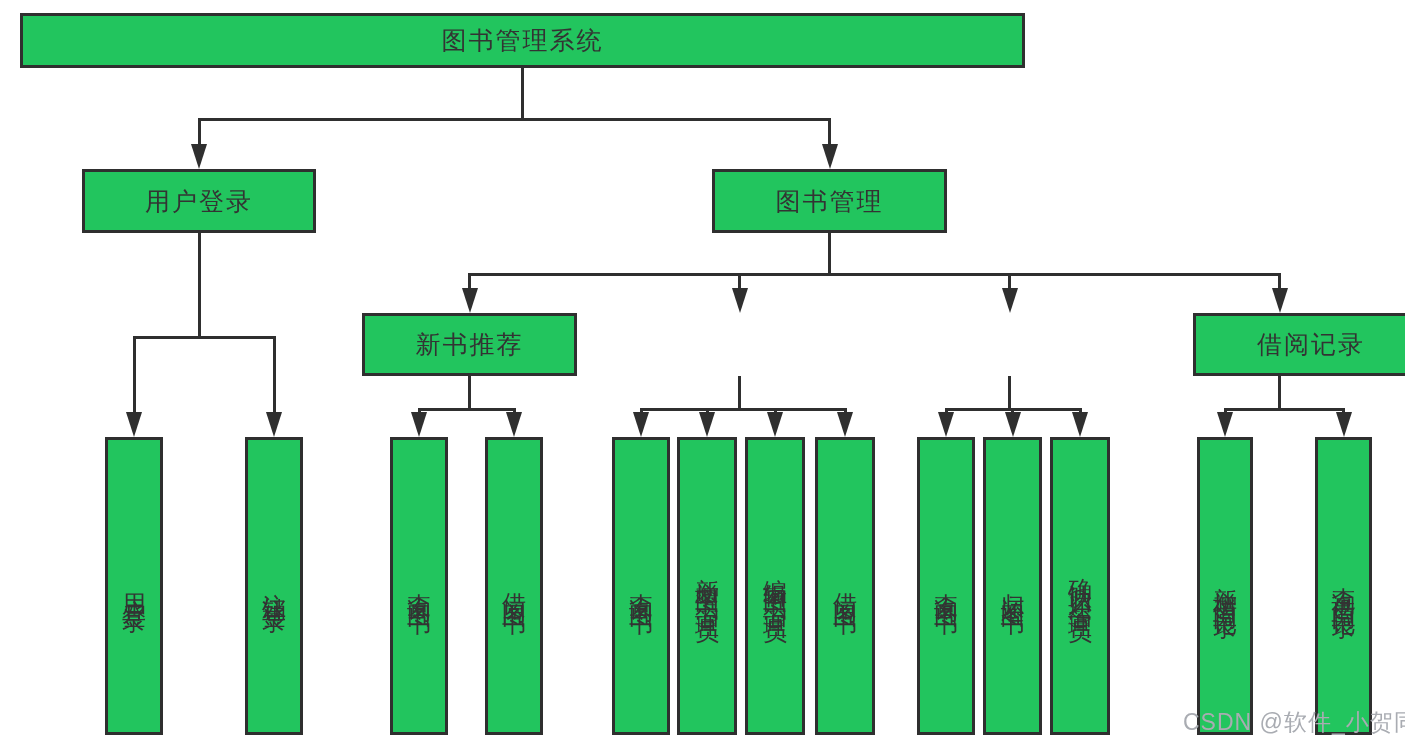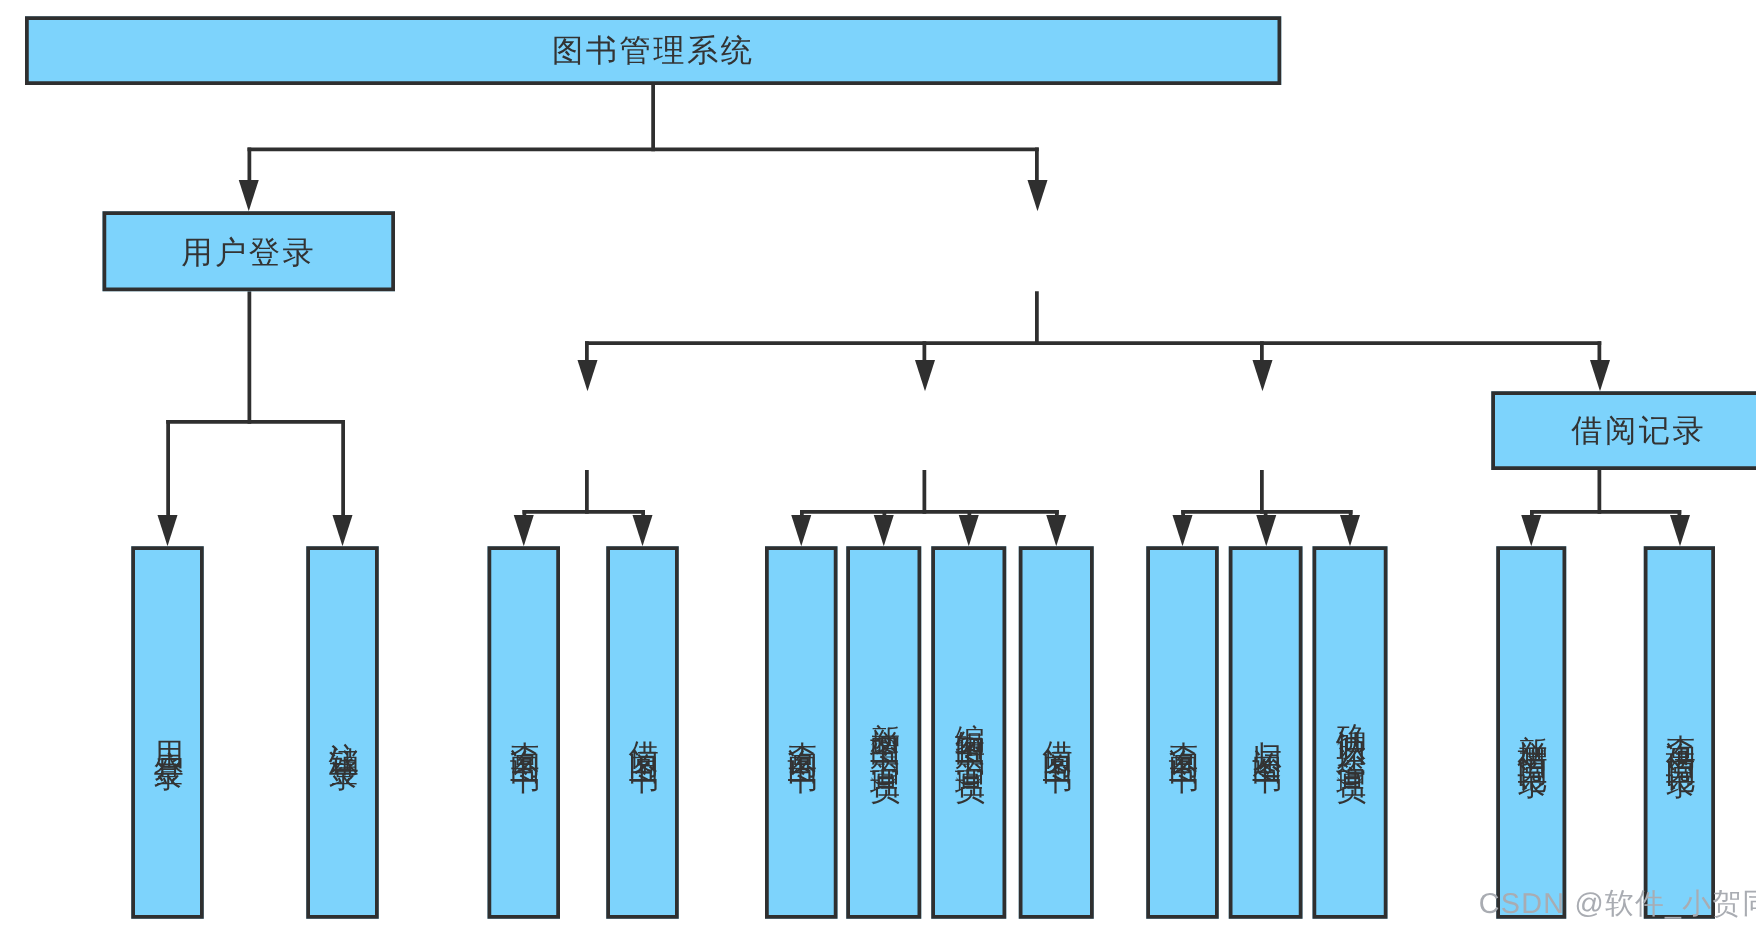--- a/index.html
+++ b/index.html
@@ -1,21 +1,21 @@
 <!DOCTYPE html>
 <html><head>
 <meta charset="utf-8">
 <style>
   html,body{margin:0;padding:0;background:#ffffff;}
   #canvas{
     position:relative;width:1405px;height:747px;background:#ffffff;
     font-family:"Liberation Sans",sans-serif;overflow:hidden;
   }
   .node{
-    position:absolute;box-sizing:border-box;background:#7dd3fc;
+    position:absolute;box-sizing:border-box;background:#22c55e;
     border:3px solid #2f2f2f;color:#333333;
     display:flex;align-items:center;justify-content:center;
     z-index:2;
   }
   .node.h span{font-size:25px;letter-spacing:2px;white-space:nowrap;}
   .node.v span{
     writing-mode:vertical-rl;text-orientation:mixed;
     font-size:24px;line-height:1;letter-spacing:6px;white-space:nowrap;
   }
   .seg{position:absolute;background:#2f2f2f;z-index:1;}
@@ -32,20 +32,26 @@
 </head>
 <body>
 
 <div id="canvas">
   <div id="watermark">CSDN @软件_小贺同学</div>
 <div class="node h" style="left: 20px; top: 13px; width: 1005px; height: 55px;">
       <span>图书管理系统</span>
     </div>
     <div class="node h" style="left: 82px; top: 169px; width: 234px; height: 64px;">
       <span>用户登录</span>
+    </div>
+    <div class="node h" style="left: 712px; top: 169px; width: 235px; height: 64px;">
+      <span>图书管理</span>
+    </div>
+    <div class="node h" style="left: 362px; top: 313px; width: 215px; height: 63px;">
+      <span>新书推荐</span>
     </div>
     <div class="node h" style="left: 1193px; top: 313px; width: 236px; height: 63px;">
       <span>借阅记录</span>
     </div>
     <div class="node v" style="left: 105px; top: 437px; width: 58px; height: 298px;">
       <span>用户登录</span>
     </div>
     <div class="node v" style="left: 245px; top: 437px; width: 58px; height: 298px;">
       <span>注销登录</span>
     </div>

